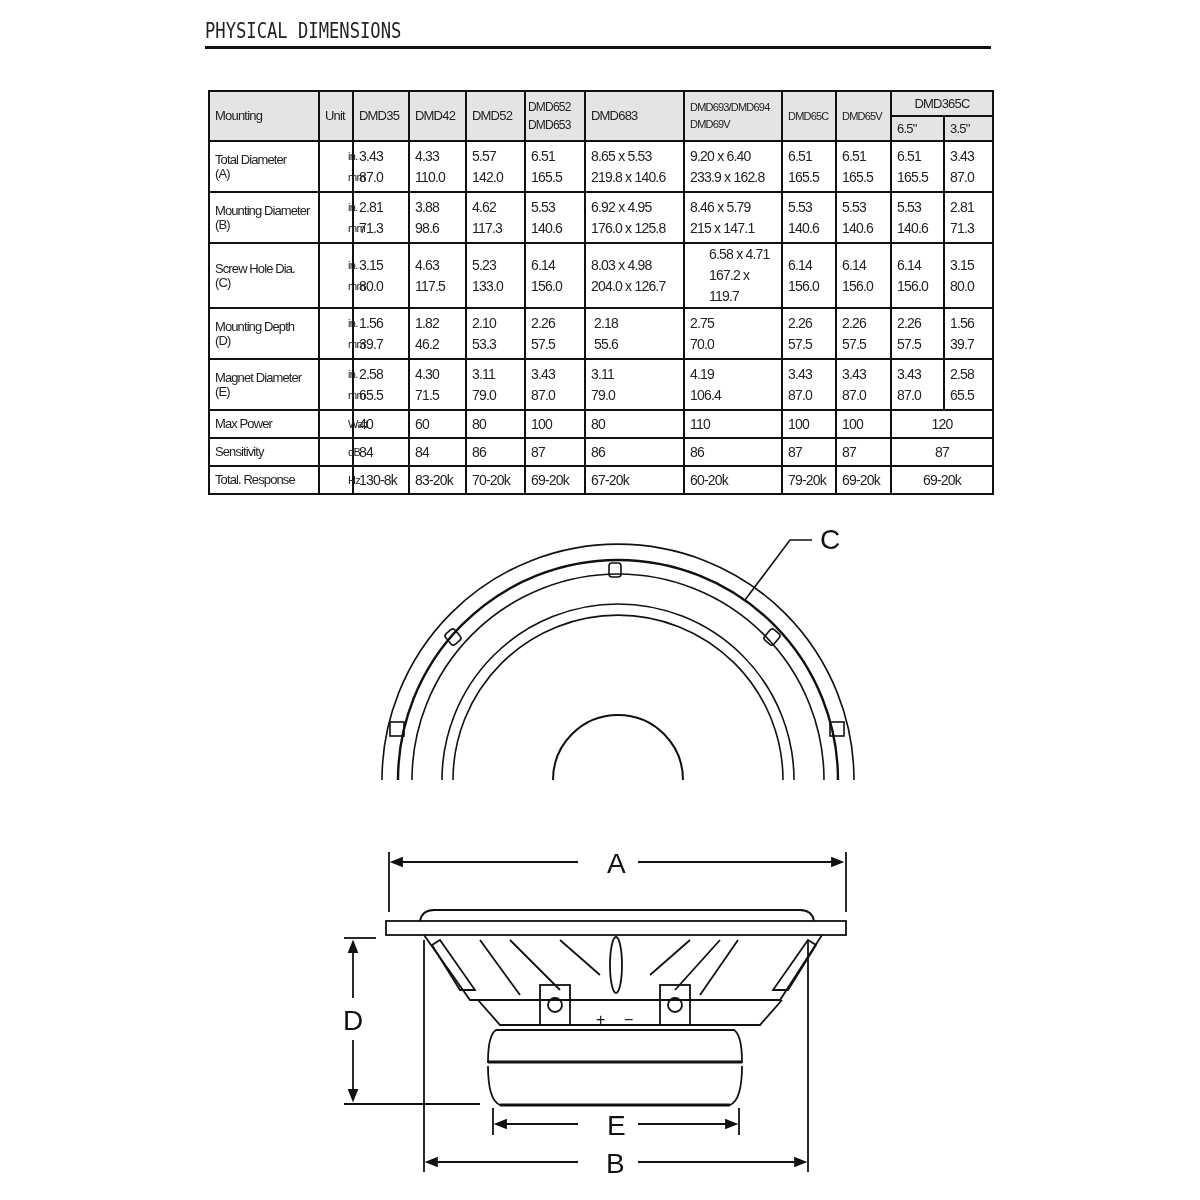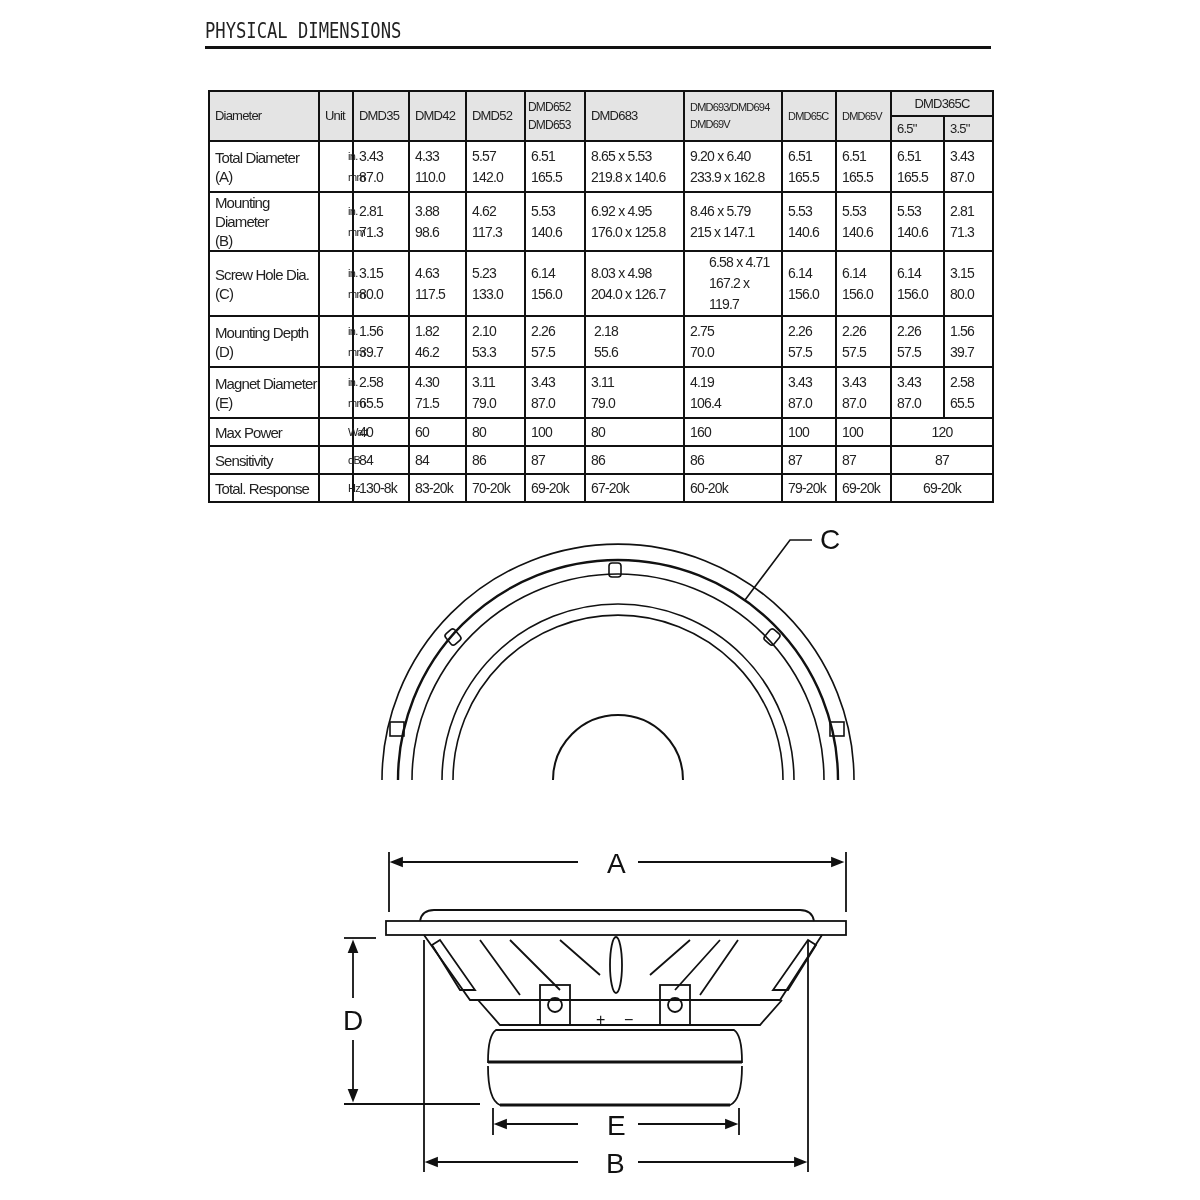--- a/index.html
+++ b/index.html
@@ -2,21 +2,21 @@
 <html><head>
 <meta charset="utf-8">
 <style>
   html, body { margin:0; padding:0; background:#ffffff; }
   body { width:1200px; height:1200px; position:relative; overflow:hidden; font-family:"Liberation Sans", sans-serif; color:#1a1a1a; }
   .title { position:absolute; left:205px; top:18px; font-family:"DejaVu Sans Mono", monospace; font-size:22px; letter-spacing:0px; transform:scaleX(0.78); transform-origin:left top; color:#222; font-weight:normal; }
   .title-rule { position:absolute; left:205px; top:46px; width:786px; height:3px; background:#111; }
   table.spec { position:absolute; left:208px; top:90px; width:784px; border-collapse:collapse; table-layout:fixed; font-family:"Liberation Sans", sans-serif; }
   table.spec td, table.spec th { border:2px solid #111; padding:0 0 0 5px; vertical-align:middle; font-weight:normal; text-align:left; font-size:14px; line-height:21px; letter-spacing:-0.8px; color:#222; }
   table.spec th { background:#e4e4e4; font-size:13px; line-height:16px; }
-  table.spec td.lbl { font-size:15px; line-height:19px; letter-spacing:-0.9px; }
+  table.spec td.lbl { font-size:13px; line-height:14px; letter-spacing:-0.9px; }
   table.spec td.unit { font-size:11px; letter-spacing:-0.6px;padding-left:28px; }
   table.spec td.center, table.spec th.center { text-align:center; padding:0; }
   tr.r2 td { height:49px; }
   tr.r1 td { height:26px; }
   .diagram { position:absolute; left:0; top:0; }
   .lbl-letter { font-family:"Liberation Sans", sans-serif; font-size:28px; fill:#111; }
 </style>
 </head>
 <body>
 
@@ -33,21 +33,21 @@
       <col style="width:60px">
       <col style="width:99px">
       <col style="width:98px">
       <col style="width:54px">
       <col style="width:55px">
       <col style="width:53px">
       <col style="width:49px">
   </colgroup>
   <thead>
     <tr>
-      <th rowspan="2" style="height:48px">Diameter</th>
+      <th rowspan="2" style="height:48px">Mounting</th>
       <th rowspan="2">Unit</th>
       <th rowspan="2">DMD35</th>
       <th rowspan="2">DMD42</th>
       <th rowspan="2">DMD52</th>
       <th rowspan="2" style="white-space:pre-line;font-size:12px;line-height:18px;padding-left:2px">DMD652
 DMD653</th>
       <th rowspan="2">DMD683</th>
       <th rowspan="2" style="white-space:pre-line;font-size:11px;line-height:17px">DMD693/DMD694
 DMD69V</th>
       <th rowspan="2" style="font-size:11px">DMD65C</th>
@@ -191,21 +191,21 @@
 65.5</td>
       </tr>
       <tr class="r1">
         <td class="lbl" style="white-space: pre-line;">Max Power</td>
         <td class="unit" style="white-space: pre-line;">Watt</td>
         <td style="white-space: pre-line; border-radius: 7px;">40</td>
         <td style="white-space: pre-line;">60</td>
         <td style="white-space: pre-line;">80</td>
         <td style="white-space: pre-line;">100</td>
         <td style="white-space: pre-line;">80</td>
-        <td style="white-space: pre-line;">160</td>
+        <td style="white-space: pre-line;">110</td>
         <td style="white-space: pre-line;">100</td>
         <td style="white-space: pre-line;">100</td>
         <td class="center" colspan="2" style="white-space: pre-line;">120</td>
       </tr>
       <tr class="r1">
         <td class="lbl" style="white-space: pre-line;">Sensitivity</td>
         <td class="unit" style="white-space: pre-line;">dB</td>
         <td style="white-space: pre-line;">84</td>
         <td style="white-space: pre-line;">84</td>
         <td style="white-space: pre-line;">86</td>

